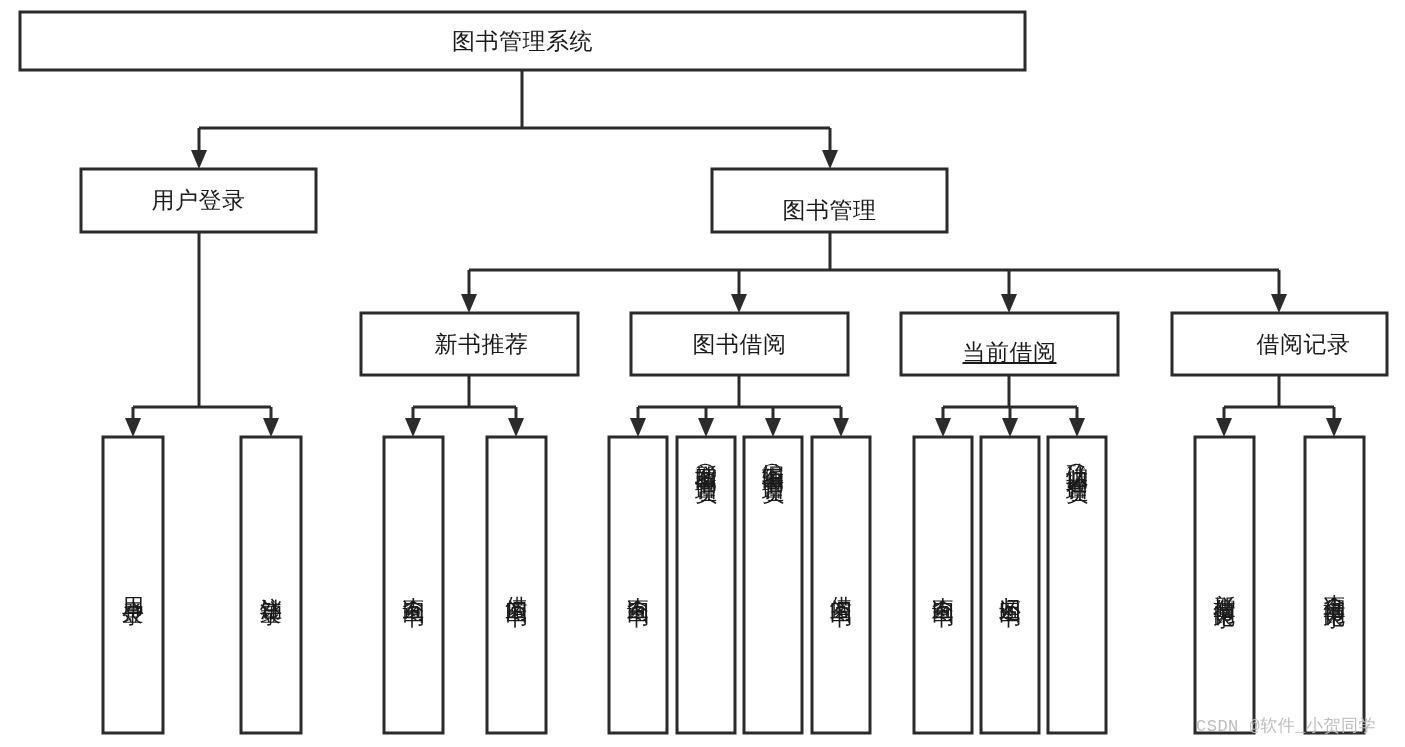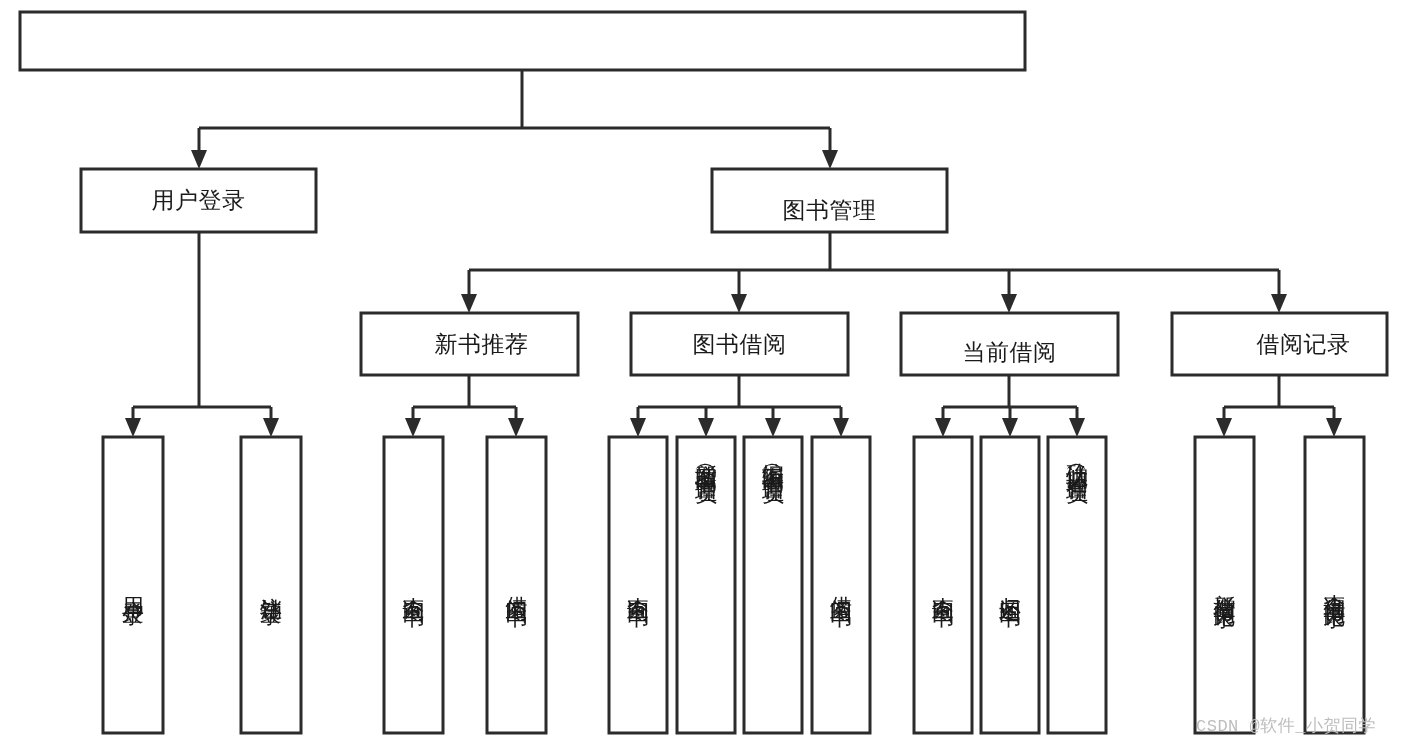--- a/index.html
+++ b/index.html
@@ -168,27 +168,28 @@
     <path class="connector" d="M 1279 375 L 1279 407"></path>
     <path class="connector" d="M 1224 407 L 1334 407"></path>
     <path class="connector" d="M 1224 407 L 1224 418"></path>
     <polygon class="arrow-head" points="1216,418 1232,418 1224,437"></polygon>
     <path class="connector" d="M 1334 407 L 1334 418"></path>
     <polygon class="arrow-head" points="1326,418 1342,418 1334,437"></polygon>
     <rect class="node-box" x="1195" y="437" width="59" height="296"></rect>
     <rect class="node-box" x="1305" y="437" width="59" height="296"></rect>
   </svg>
 
+  <div class="node-label horizontal" style="left:20px; top:12px; width:1005px; height:58px;">图书管理系统</div>
 
   <div class="node-label horizontal" style="left:81px; top:169px; width:235px; height:63px;">用户登录</div>
   <div class="node-label horizontal" style="left:712px; top:169px; width:235px; height:82px;">图书管理</div>
 
   <div class="node-label horizontal" style="left:361px; top:313px; width:217px; height:62px;margin-left:12px;">新书推荐</div>
   <div class="node-label horizontal" style="left:631px; top:313px; width:217px; height:62px;">图书借阅</div>
-  <div class="node-label horizontal" style="left:901px; top:313px; width:217px; height:79px;">当前借阅</div>
+  <div class="node-label horizontal" style="left:901px; top:313px; width:217px; height:79px;text-decoration:underline;">当前借阅</div>
   <div class="node-label horizontal" style="left:1172px; top:313px; width:215px; height:62px;padding-left:48px;">借阅记录</div>
 
   <div class="node-label vertical" style="left:103px; top:437px; width:60px; height:296px;">用户登录</div>
   <div class="node-label vertical" style="left:241px; top:437px; width:60px; height:296px;">注销登录</div>
 
   <div class="node-label vertical" style="left:384px; top:437px; width:59px; height:296px;">查询图书</div>
   <div class="node-label vertical" style="left:487px; top:437px; width:59px; height:296px;">借阅图书</div>
 
   <div class="node-label vertical" style="left:609px; top:437px; width:58px; height:296px;">查询图书</div>
   <div class="node-label vertical top-aligned" style="left:677px; top:437px; width:58px; height:296px;">新增图书（管理员）</div>

